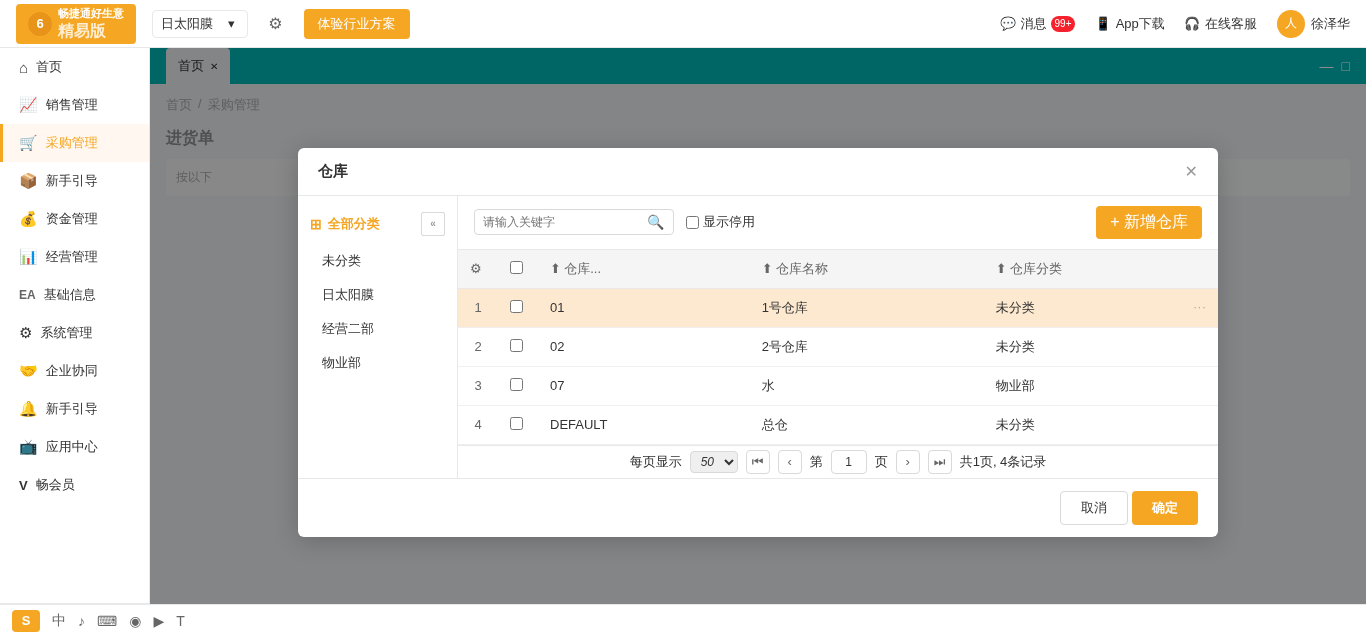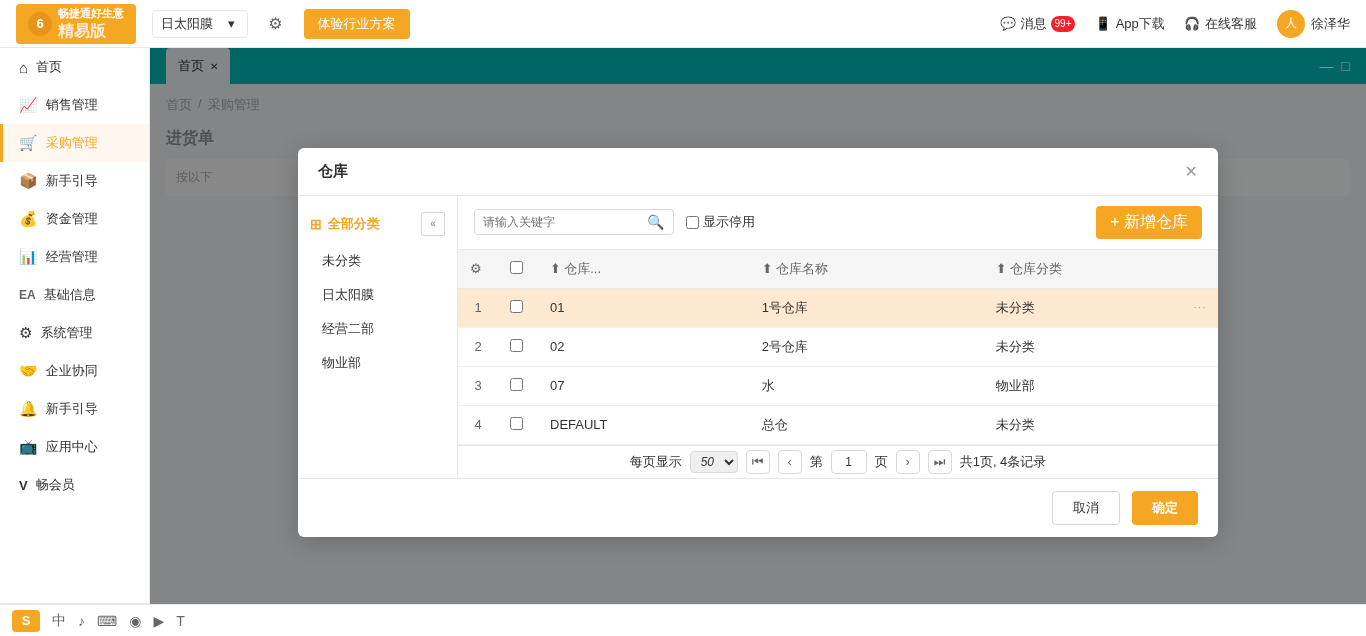--- a/index.html
+++ b/index.html
@@ -234,21 +234,21 @@
     }
     .page-input {
       border: 1px solid #d9d9d9; border-radius: 4px;
       width: 36px; height: 24px; text-align: center;
       font-size: 12px; color: #333;
     }
 
     
     .modal-footer {
       padding: 12px 20px; border-top: 1px solid #e8e8e8;
-      display: flex; justify-content: flex-end; gap: 12px;
+      display: flex; justify-content: flex-end; gap: 4px;
     }
     .btn-cancel {
       border: 1px solid #d9d9d9; background: #fff; border-radius: 4px;
       padding: 7px 20px; cursor: pointer; color: #333; font-size: 13px;
     }
     .btn-confirm {
       background: #f5a623; border: none; border-radius: 4px;
       padding: 7px 20px; cursor: pointer; color: #fff; font-size: 13px; font-weight: bold;
     }
 

